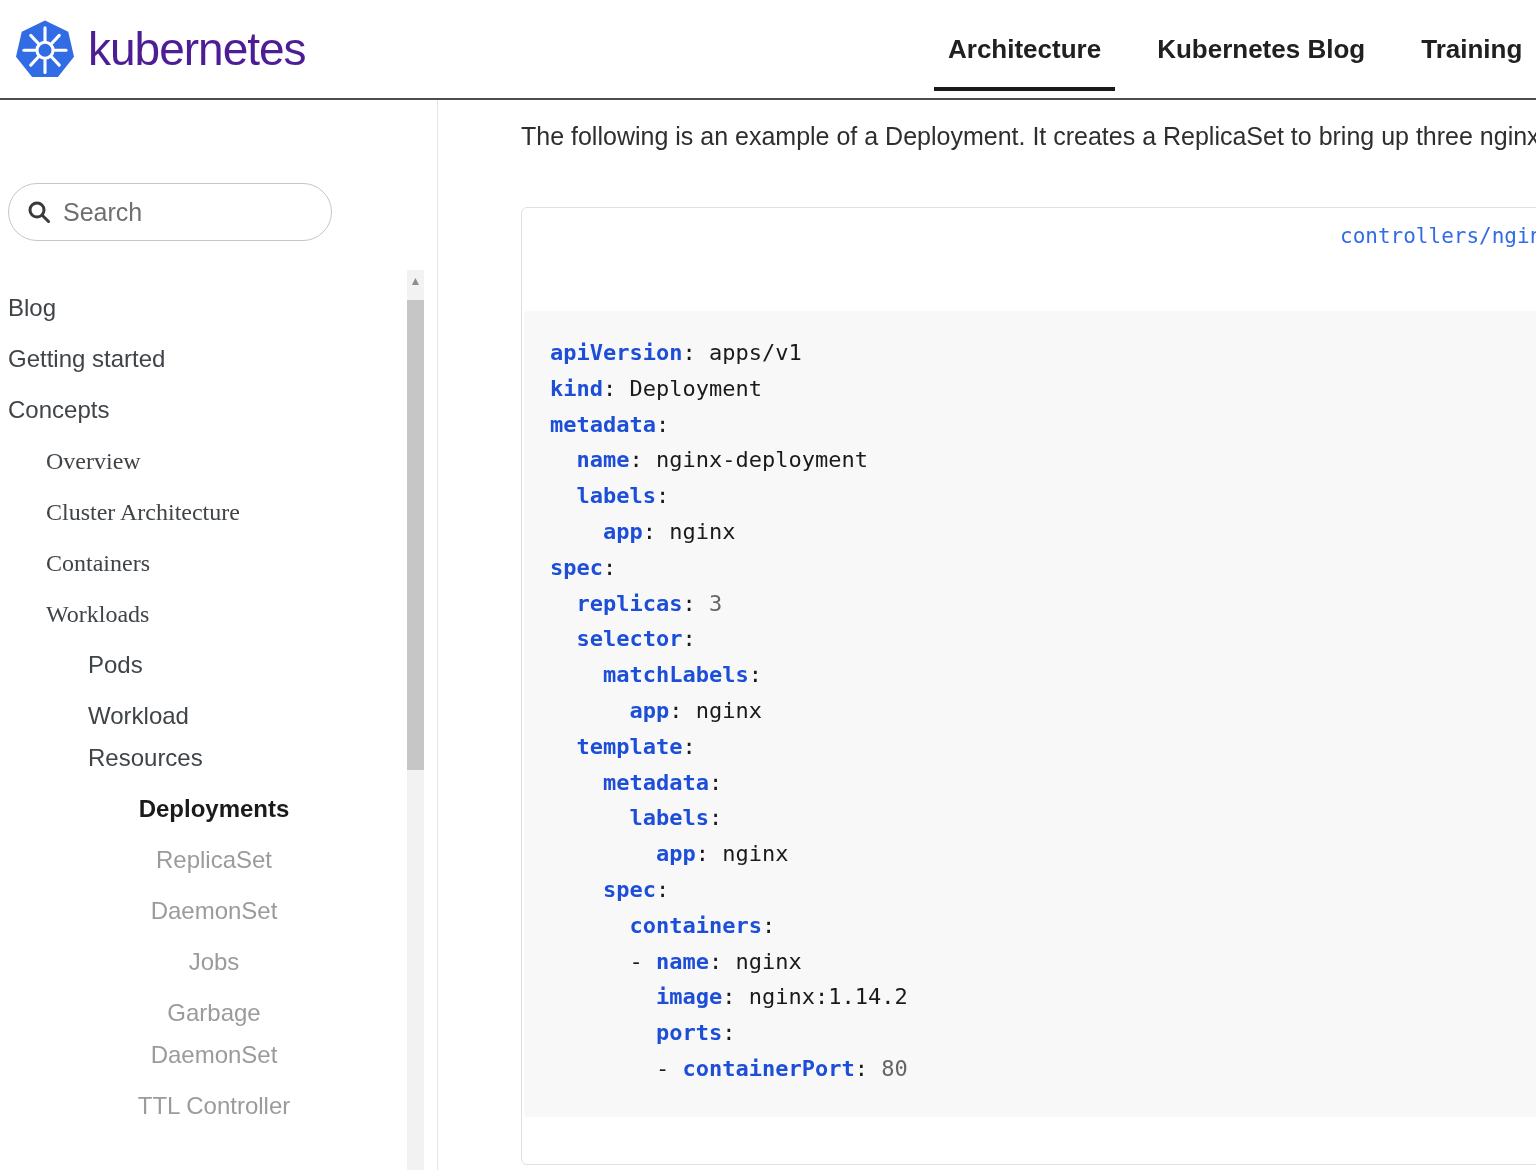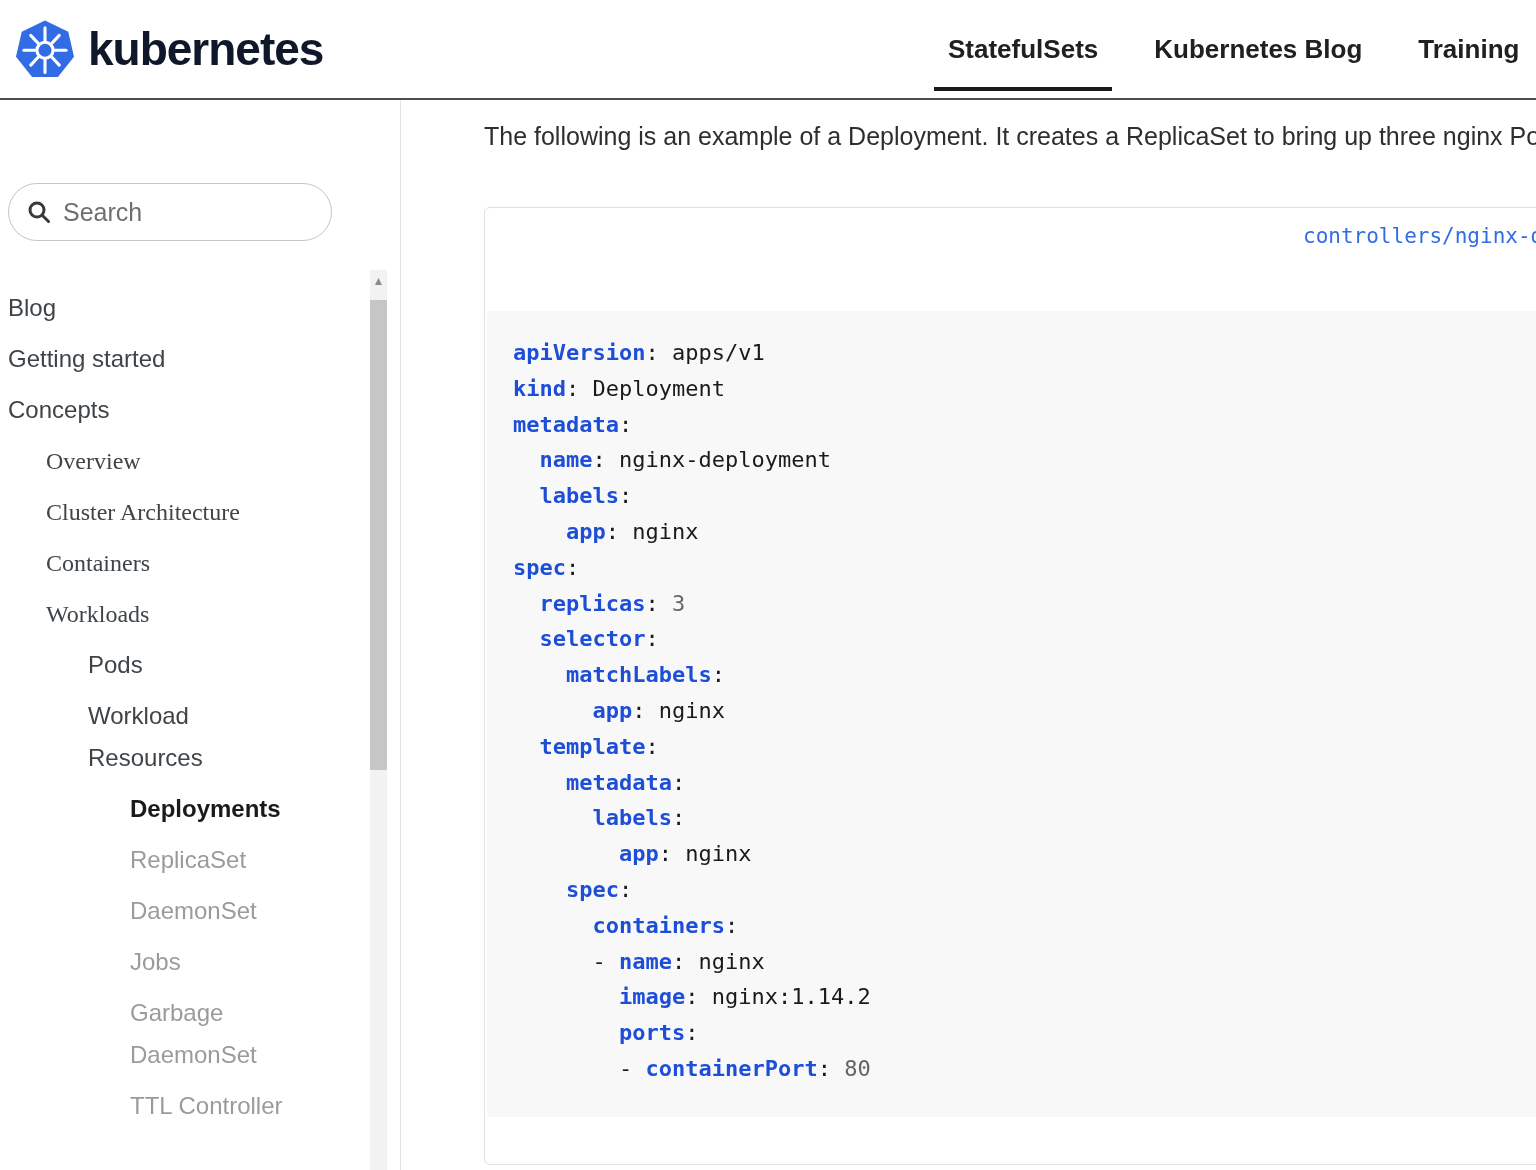--- a/index.html
+++ b/index.html
@@ -12,41 +12,41 @@
 
   
   .header {
     height: 100px; background: #fff;
     border-bottom: 2px solid #4d4d4d;
     display: flex; align-items: center;
     padding-left: 14px; position: relative;
   }
   .logo { display: flex; align-items: center; gap: 12px; }
   .logo-text {
-    font-size: 46px; font-weight: 700; color: #0f172a; letter-spacing: -1px;
+    font-size: 46px; font-weight: 400; color: #4c1d95; letter-spacing: -1px;
   }
   .header-nav {
     position: absolute; left: 948px; top: 0; height: 100%;
     display: flex; align-items: center; gap: 56px; white-space: nowrap;
   }
   .header-nav a {
     font-size: 26px; font-weight: 700; color: #202020;
     text-decoration: none; position: relative;
   }
   .header-nav a.active::after {
     content: ""; position: absolute; left: -14px; right: -14px;
     bottom: -26px; height: 4px; background: #1a1a1a;
   }
 
   
   .page { display: flex; height: 1070px; }
 
   
   .sidebar {
-    width: 401px; flex: none; background: #fff; position: relative;
+    width: 438px; flex: none; background: #fff; position: relative;
     border-right: 1px solid #e5e5e5; padding: 83px 0 0 8px;
   }
   .search-box {
     width: 324px; height: 58px; background: #fff;
     border: 1px solid #c6c6c6; border-radius: 29px;
     display: flex; align-items: center; gap: 10px; padding: 0 18px;
   }
   .search-box svg { flex: none; }
   .search-box input {
     border: none; outline: none; background: transparent;
@@ -56,21 +56,21 @@
   .search-box input::placeholder { color: #6f6f6f; }
 
   .side-nav { margin-top: 46px; }
   .side-item {
     display: block; text-decoration: none;
     font-size: 24px; line-height: 42px; margin-bottom: 9px;
     color: #3f4448; max-width: 290px;
   }
   .side-item.lvl1 { padding-left: 38px; font-family: Liberation Serif, serif; }
   .side-item.lvl2 { padding-left: 80px; }
-  .side-item.lvl3 { padding-left: 122px; }
+  .side-item.lvl3 { padding-left: 122px; text-align: center; }
   .side-item.active { font-weight: 700; color: #1a1a1a; }
   .side-item.muted { color: #9b9b9b; }
 
   .scrollbar {
     position: absolute; top: 170px; right: 13px; bottom: 0;
     width: 17px; background: #f2f2f2;
   }
   .scroll-up {
     height: 22px; display: flex; align-items: center; justify-content: center;
     color: #8d8d8d; font-size: 12px; line-height: 1;
@@ -123,21 +123,21 @@
           <line x1="27" y1="28" x2="40" y2="42"></line>
           <line x1="60" y1="62" x2="73" y2="76"></line>
           <line x1="73" y1="28" x2="60" y2="42"></line>
           <line x1="40" y1="62" x2="27" y2="76"></line>
         </g>
       </svg>
     </span>
     <span class="logo-text">kubernetes</span>
   </div>
   <nav class="header-nav">
-    <a href="#" class="active">StatefulSets</a>
+    <a href="#" class="active">Architecture</a>
     <a href="#">Kubernetes Blog</a>
     <a href="#">Training</a>
   </nav>
 </header>
 
 <div class="page">
 
   <aside class="sidebar">
     <div class="search-box">
       <svg width="24" height="24" viewBox="0 0 24 24">

